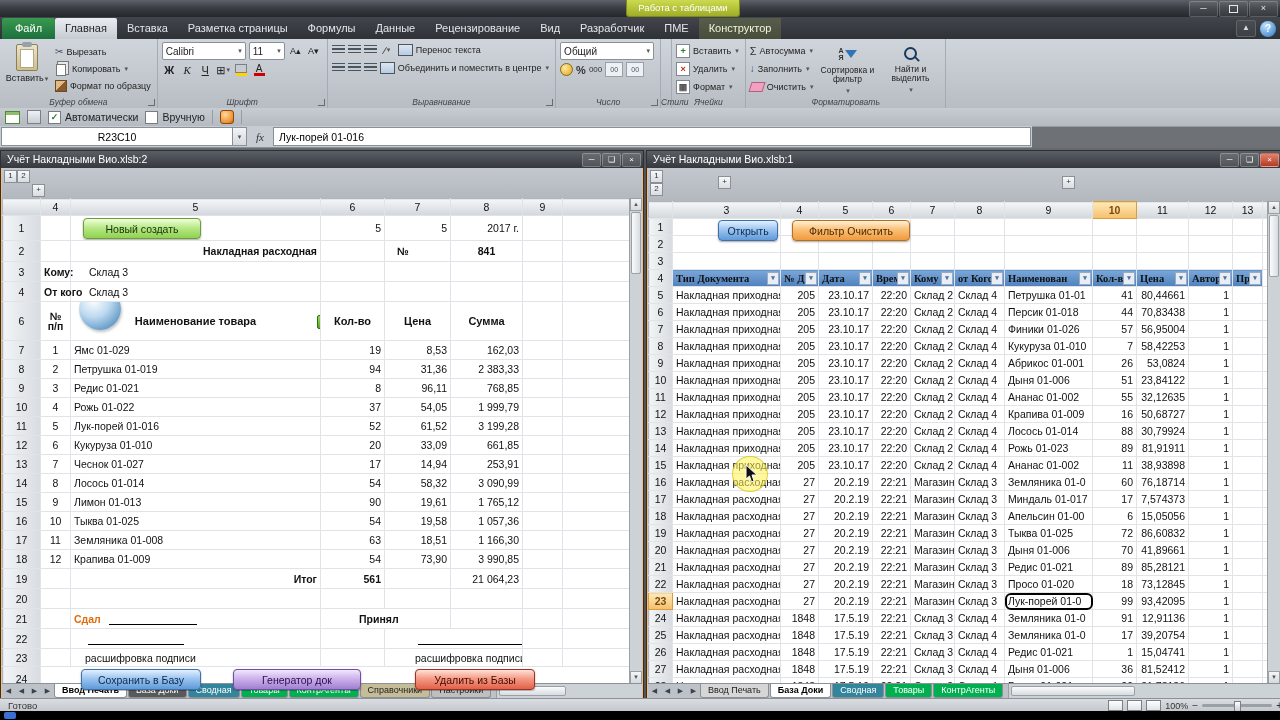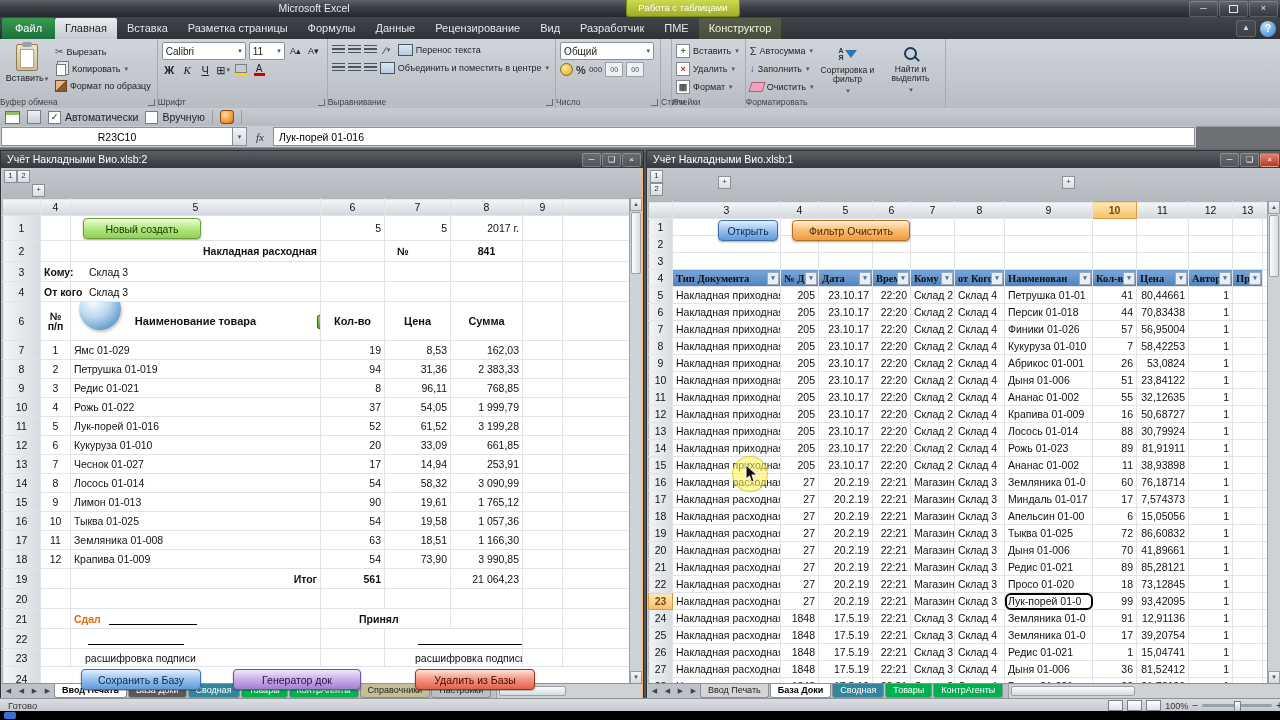--- a/index.html
+++ b/index.html
@@ -16,21 +16,21 @@
   .filetab{background:linear-gradient(#389a4f,#1d6f3c);color:#fff;font-size:11px;line-height:21px;padding:0 13px;margin-left:2px;border-radius:2px 2px 0 0;}
   .rtab{color:#e4e7ea;font-size:11px;line-height:21px;padding:0 10px;}
   .rtab.active{background:linear-gradient(#e9edf1,#c7ccd2);color:#1d1f22;border-radius:2px 2px 0 0;}
   .rtab.ctx{background:rgba(190,205,80,.18);color:#f2f5d8;}
   .tabsright{position:absolute;right:4px;top:3px;display:flex;gap:4px;align-items:center;}
   .minrib{width:18px;height:15px;border:1px solid #60656b;border-radius:2px;color:#d8dadc;font-size:8px;text-align:center;line-height:14px;background:rgba(255,255,255,.06);}
   .helpbtn{width:16px;height:16px;border-radius:50%;background:radial-gradient(circle at 35% 30%,#bfe0ff,#5b9bd5 65%,#2f6da8);color:#fff;font-size:10px;font-weight:bold;text-align:center;line-height:16px;}
   
   .ribbon{position:absolute;left:0;top:39px;width:1280px;height:69px;background:linear-gradient(#d0d5db,#c3c8ce 55%,#b8bdc3);border-bottom:1px solid #8d9298;display:flex;}
   .rgroup{position:relative;padding:3px 6px 13px 4px;border-right:1px solid #a5abb2;display:flex;gap:5px;}
-  .glabel{position:absolute;left:0;right:0;bottom:1px;text-align:left;font-size:8.5px;color:#3f444a;white-space:nowrap;}
+  .glabel{position:absolute;left:0;right:0;bottom:1px;text-align:center;font-size:8.5px;color:#3f444a;white-space:nowrap;font-style:italic;}
   .dlg{position:absolute;right:2px;bottom:2px;width:6px;height:6px;border-right:1px solid #666b71;border-bottom:1px solid #666b71;}
   .vcol{display:flex;flex-direction:column;gap:2px;}
   .hrow{display:flex;align-items:center;gap:3px;}
   .pbig{width:46px;display:flex;flex-direction:column;align-items:center;gap:2px;padding-top:2px;}
   .clipic{width:20px;height:25px;background:linear-gradient(#e9e3d0,#cdbd92);border:1px solid #8f7f4f;border-radius:2px;position:relative;}
   .clipic::before{content:"";position:absolute;left:5px;top:-3px;right:5px;height:5px;background:#9aa0a8;border-radius:2px;}
   .clipic::after{content:"";position:absolute;left:3px;top:4px;right:3px;bottom:2px;background:#fff;border:1px solid #b0a880;}
   .blab{font-size:9px;color:#222;text-align:center;line-height:10px;}
   .sbt{display:flex;align-items:center;gap:3px;font-size:9px;color:#222;height:15px;white-space:nowrap;}
   .dd{font-size:7px;color:#555;margin-left:1px;}
@@ -60,21 +60,21 @@
   .erase{width:12px;height:8px;background:#f2a0c0;border:1px solid #b06080;transform:skewX(-18deg);}
   .fillar{color:#2e5a9e;font-size:10px;font-weight:bold;}
   
   .calcbar{position:absolute;left:0;top:108px;width:1280px;height:18px;background:linear-gradient(#c7ccd2,#b4bac0);border-bottom:1px solid #979ca2;display:flex;align-items:center;gap:7px;padding-left:5px;font-size:10.5px;color:#222;}
   .cic1{width:13px;height:11px;background:#fff;border:1px solid #4e8a3c;box-shadow:inset 0 3px 0 #8fbf6a;}
   .cic2{width:12px;height:12px;background:linear-gradient(#eef1f4,#c9ced4);border:1px solid #7a8086;}
   .cb{width:11px;height:11px;background:#fff;border:1px solid #767c82;font-size:9px;line-height:10px;text-align:center;color:#2a7a2a;font-weight:bold;display:inline-block;}
   .calcbar label{display:flex;align-items:center;gap:4px;}
   .vsep{width:1px;height:14px;background:#979ca2;}
   .cic3{width:12px;height:12px;border-radius:3px;background:radial-gradient(circle at 35% 30%,#ffd9a0,#f0922e 70%,#b05e10);border:1px solid #8a4a10;}
-  .formulabar{position:absolute;left:0;top:126px;width:1196px;height:21px;background:#c7ccd2;border-bottom:1px solid #8d9298;display:flex;align-items:stretch;}
+  .formulabar{position:absolute;left:0;top:126px;width:1032px;height:21px;background:#c7ccd2;border-bottom:1px solid #8d9298;display:flex;align-items:stretch;}
   .namebox{width:230px;background:#fff;border:1px solid #8a9097;margin:1px 0 1px 1px;font-size:10.5px;display:flex;align-items:center;justify-content:center;}
   .nbdd{width:13px;background:linear-gradient(#f2f4f6,#d5dade);border:1px solid #8a9097;border-left:none;margin:1px 0;font-size:7px;color:#555;display:flex;align-items:center;justify-content:center;}
   .fx{width:26px;font-size:11px;font-style:italic;font-family:"Liberation Serif",serif;display:flex;align-items:center;justify-content:center;color:#333;}
   .fval{flex:1;background:#fff;border:1px solid #8a9097;margin:1px 1px 1px 0;font-size:10.5px;display:flex;align-items:center;padding-left:5px;}
   
   .window{position:absolute;top:150px;height:548px;background:#fdba74;border:1px solid #2f3235;box-shadow:0 1px 4px rgba(0,0,0,.4);}
   .wtitle{position:absolute;left:0;right:0;top:0;height:17px;background:linear-gradient(#5a5f66,#35393e);color:#fff;font-size:10.5px;line-height:16px;padding-left:6px;}
   .wctrl{position:absolute;right:2px;top:2px;display:flex;gap:1px;}
   .wcbx{width:17px;height:12px;background:rgba(255,255,255,.12);border:1px solid rgba(255,255,255,.25);border-radius:2px;color:#fff;font-size:8px;line-height:11px;text-align:center;}
   .wcbx.close{background:linear-gradient(#e2836f,#b43a23);}
@@ -139,21 +139,20 @@
   .zpm{font-size:10px;color:#333;line-height:10px;}
   .bottomstrip{position:absolute;left:0;top:711px;width:1280px;height:9px;background:#000;}
   .stripicon{position:absolute;left:4px;top:1px;width:12px;height:7px;background:#3b6fd4;border-radius:2px;}
 </style>
 </head>
 <body>
 
 <div id="app">
 
   <div class="titlebar">
-    <div class="apptitle">Microsoft Excel</div>
     <div class="ctxlabel">Работа с таблицами</div>
     <div class="wincontrols">
       <div class="wcb">─</div>
       <div class="wcb"><span class="sqr"></span></div>
       <div class="wcb">×</div>
     </div>
   </div>
 
   <div class="tabsrow">
     <div class="filetab">Файл</div>

